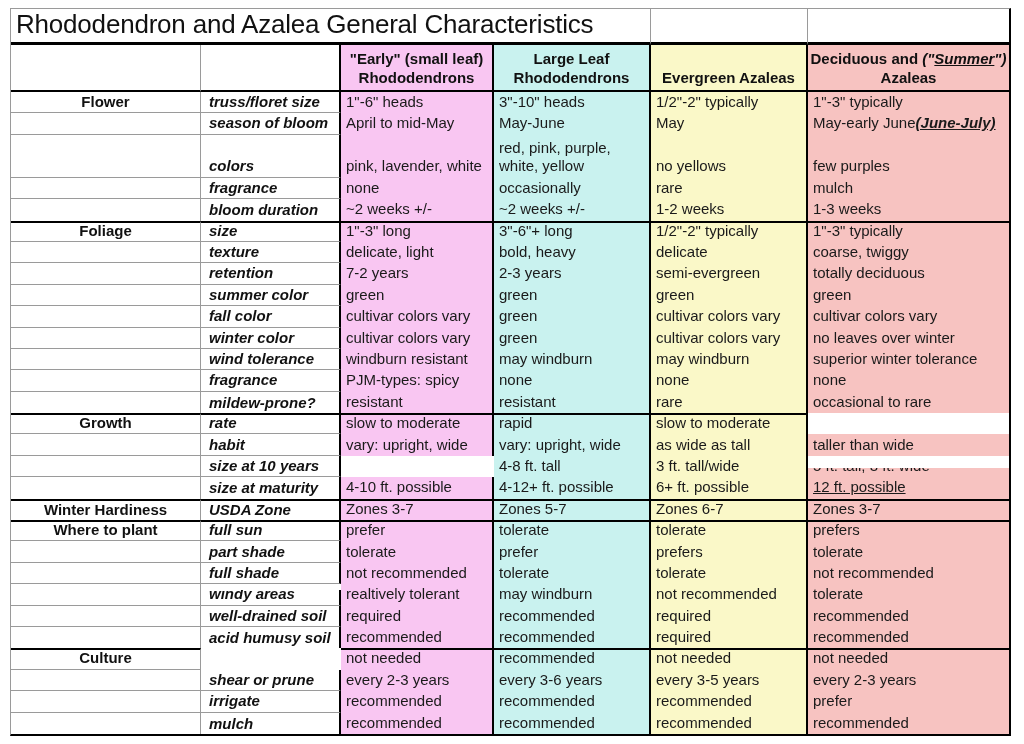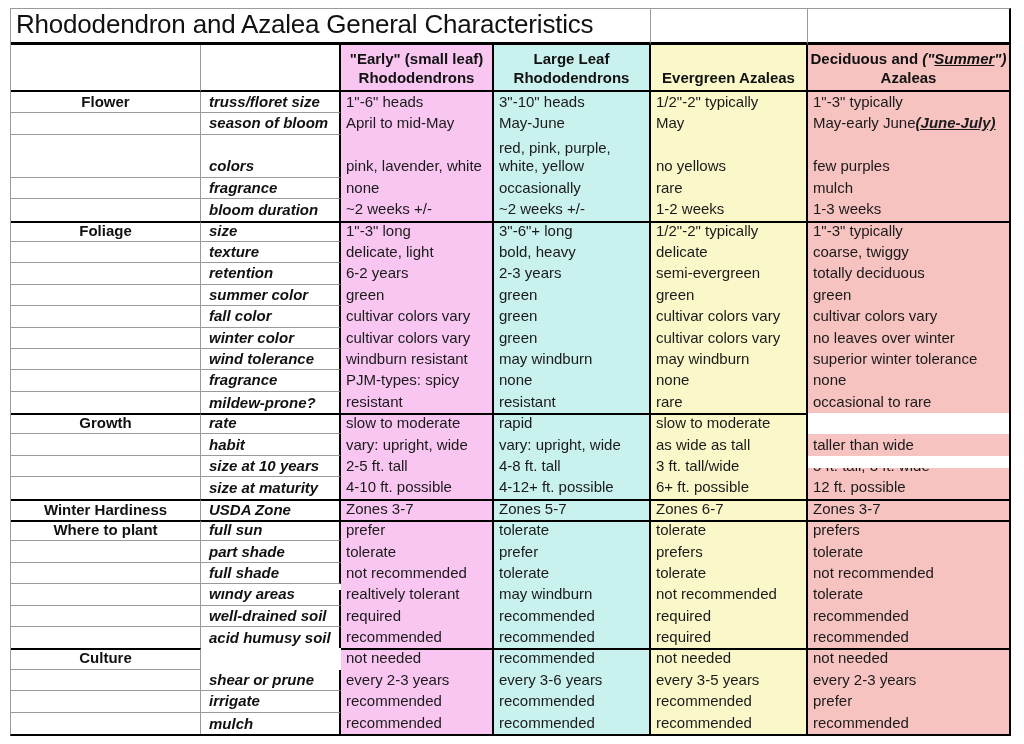--- a/index.html
+++ b/index.html
@@ -98,21 +98,21 @@
     <div class="cell val bg-evergreen blackr sec-top" style="grid-area: 8 / 5;">1/2"-2" typically</div>
     <div class="cell val bg-deciduous sec-top" style="grid-area: 8 / 6;">1"-3" typically</div>
     <div class="cell col-cat thinr thin-b" style="grid-area: 9 / 1;"></div>
     <div class="cell col-attr blackr thin-b" style="grid-area: 9 / 2;">texture</div>
     <div class="cell val bg-early blackr" style="grid-area: 9 / 3;">delicate, light</div>
     <div class="cell val bg-large blackr" style="grid-area: 9 / 4;">bold, heavy</div>
     <div class="cell val bg-evergreen blackr" style="grid-area: 9 / 5;">delicate</div>
     <div class="cell val bg-deciduous" style="grid-area: 9 / 6;">coarse, twiggy</div>
     <div class="cell col-cat thinr thin-b" style="grid-area: 10 / 1;"></div>
     <div class="cell col-attr blackr thin-b" style="grid-area: 10 / 2;">retention</div>
-    <div class="cell val bg-early blackr" style="grid-area: 10 / 3;">6-2 years</div>
+    <div class="cell val bg-early blackr" style="grid-area: 10 / 3;">7-2 years</div>
     <div class="cell val bg-large blackr" style="grid-area: 10 / 4;">2-3 years</div>
     <div class="cell val bg-evergreen blackr" style="grid-area: 10 / 5;">semi-evergreen</div>
     <div class="cell val bg-deciduous" style="grid-area: 10 / 6;">totally deciduous</div>
     <div class="cell col-cat thinr thin-b" style="grid-area: 11 / 1;"></div>
     <div class="cell col-attr blackr thin-b" style="grid-area: 11 / 2;">summer color</div>
     <div class="cell val bg-early blackr" style="grid-area: 11 / 3;">green</div>
     <div class="cell val bg-large blackr" style="grid-area: 11 / 4;">green</div>
     <div class="cell val bg-evergreen blackr" style="grid-area: 11 / 5;">green</div>
     <div class="cell val bg-deciduous" style="grid-area: 11 / 6;">green</div>
     <div class="cell col-cat thinr thin-b" style="grid-area: 12 / 1;"></div>
@@ -151,30 +151,29 @@
     <div class="cell val bg-large blackr sec-top" style="grid-area: 17 / 4;">rapid</div>
     <div class="cell val bg-evergreen blackr sec-top" style="grid-area: 17 / 5;">slow to moderate</div>
     <div class="cell col-cat thinr thin-b" style="grid-area: 18 / 1;"></div>
     <div class="cell col-attr blackr thin-b" style="grid-area: 18 / 2; text-align: right;">habit</div>
     <div class="cell val bg-early blackr" style="grid-area: 18 / 3;">vary: upright, wide</div>
     <div class="cell val bg-large blackr" style="grid-area: 18 / 4;">vary: upright, wide</div>
     <div class="cell val bg-evergreen blackr" style="grid-area: 18 / 5;">as wide as tall</div>
     <div class="cell val bg-deciduous" style="grid-area: 18 / 6;">taller than wide</div>
     <div class="cell col-cat thinr thin-b" style="grid-area: 19 / 1;"></div>
     <div class="cell col-attr blackr thin-b" style="grid-area: 19 / 2;">size at 10 years</div>
-    <div class="cell val bg-early blackr" style="grid-area: 19 / 3;">2-5 ft. tall</div>
     <div class="cell val bg-large blackr" style="grid-area: 19 / 4;">4-8 ft. tall</div>
     <div class="cell val bg-evergreen blackr" style="grid-area: 19 / 5;">3 ft. tall/wide</div>
     <div class="cell val bg-deciduous" style="grid-area: 19 / 6; margin-top: 12px;">5 ft. tall, 3 ft. wide</div>
     <div class="cell col-cat thinr" style="grid-area: 20 / 1;"></div>
     <div class="cell col-attr blackr" style="grid-area: 20 / 2;">size at maturity</div>
     <div class="cell val bg-early blackr" style="grid-area: 20 / 3;">4-10 ft. possible</div>
     <div class="cell val bg-large blackr" style="grid-area: 20 / 4;">4-12+ ft. possible</div>
     <div class="cell val bg-evergreen blackr" style="grid-area: 20 / 5;">6+ ft. possible</div>
-    <div class="cell val bg-deciduous" style="grid-area: 20 / 6;">12 ft. possible</div>
+    <div class="cell val bg-deciduous" style="grid-area: 20 / 6; text-decoration: underline;">12 ft. possible</div>
     <div class="cell col-cat thinr sec-top" style="grid-area: 21 / 1;">Winter Hardiness</div>
     <div class="cell col-attr blackr sec-top" style="grid-area: 21 / 2;">USDA Zone</div>
     <div class="cell val bg-early blackr sec-top" style="grid-area: 21 / 3;">Zones 3-7</div>
     <div class="cell val bg-large blackr sec-top" style="grid-area: 21 / 4;">Zones 5-7</div>
     <div class="cell val bg-evergreen blackr sec-top" style="grid-area: 21 / 5;">Zones 6-7</div>
     <div class="cell val bg-deciduous sec-top" style="grid-area: 21 / 6;">Zones 3-7</div>
     <div class="cell col-cat thinr sec-top thin-b" style="grid-area: 22 / 1;">Where to plant</div>
     <div class="cell col-attr blackr sec-top thin-b" style="grid-area: 22 / 2;">full sun</div>
     <div class="cell val bg-early blackr sec-top" style="grid-area: 22 / 3;">prefer</div>
     <div class="cell val bg-large blackr sec-top" style="grid-area: 22 / 4;">tolerate</div>

